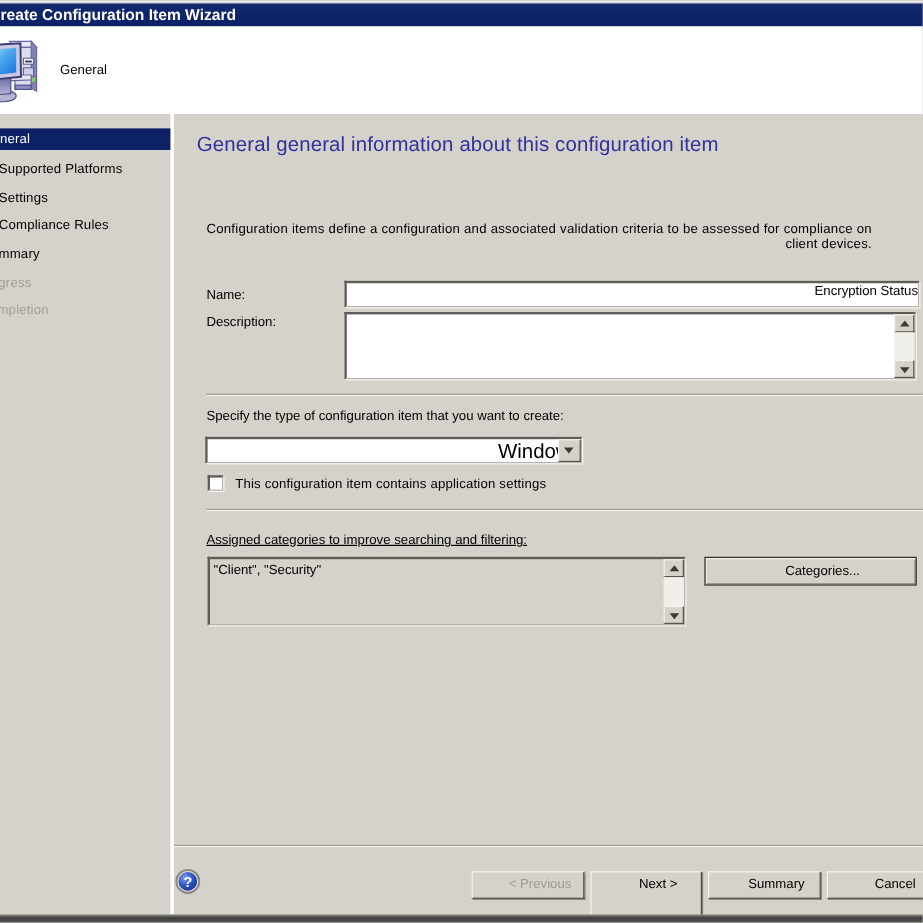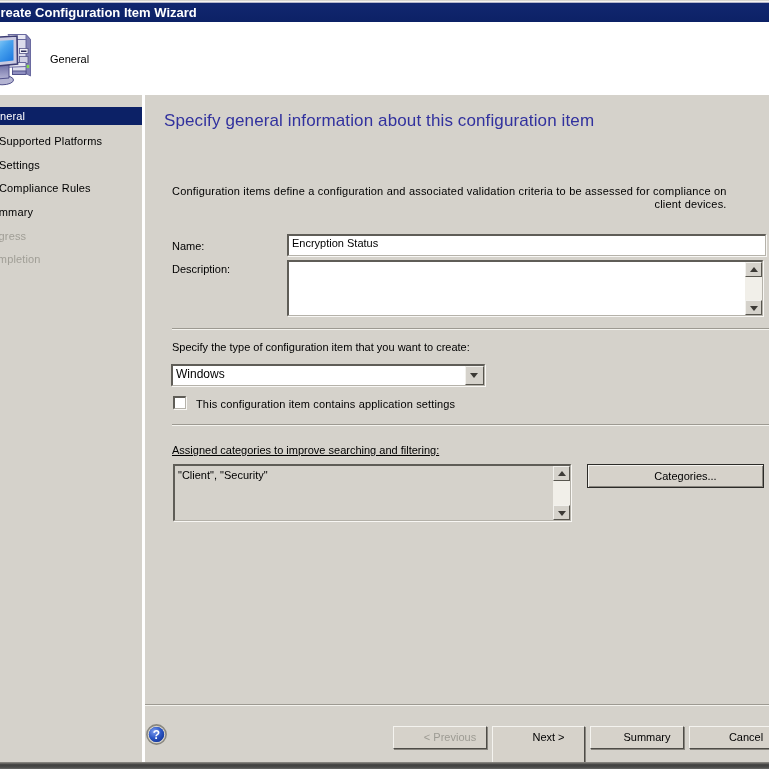--- a/index.html
+++ b/index.html
@@ -21,21 +21,21 @@
   .nav{position:absolute;font-size:11px;letter-spacing:0.15px;white-space:nowrap;color:#000;}
   #navhl{left:0;top:107px;width:142px;height:18px;background:#0c2166;}
   .navdis{color:#a09e96;}
   
   #heading{left:164px;top:111px;font-size:17px;letter-spacing:0.12px;color:#31319e;white-space:nowrap;}
   .t11{position:absolute;font-size:11px;color:#000;}
   
   .edit{position:absolute;background:#fff;
     border-top:2px solid #5f5d57;border-left:2px solid #5f5d57;
     border-bottom:1px solid #b5b2aa;border-right:1px solid #b5b2aa;
-    box-shadow:1px 1px 0 #f8f7f4;}
+    box-shadow:1px 1px 0 #f8f7f4;text-align:right;}
   
   .sb{position:absolute;width:17px;}
   .sbbtn{position:absolute;left:0;width:17px;height:15px;background:#d5d2cb;
     border-top:1px solid #f2f1ed;border-left:1px solid #f2f1ed;
     border-bottom:1px solid #58564f;border-right:1px solid #58564f;
     box-sizing:border-box;}
   .sbtrack{position:absolute;left:0;width:17px;background:#f1efe9;}
   .arr{position:absolute;width:0;height:0;left:4px;}
   .arrup{border-left:4px solid transparent;border-right:4px solid transparent;
     border-bottom:5px solid #3c3a36;top:4px;}
@@ -101,39 +101,39 @@
 
 <div class="abs" id="navhl"></div>
 <div class="nav" style="left:-15px;top:110px;color:#fff;">General</div>
 <div class="nav" style="left:-1px;top:135px;">Supported Platforms</div>
 <div class="nav" style="left:-1px;top:159px;">Settings</div>
 <div class="nav" style="left:-1px;top:182px;">Compliance Rules</div>
 <div class="nav" style="left:-15px;top:206px;">Summary</div>
 <div class="nav navdis" style="left:-19px;top:230px;">Progress</div>
 <div class="nav navdis" style="left:-16.5px;top:253px;">Completion</div>
 
-<div class="abs" id="heading">Specify general information about this configuration item</div>
+<div class="abs" id="heading">General general information about this configuration item</div>
 <div class="t11" style="left:172px;top:185px;line-height:13px;letter-spacing:0.2px;text-align:right;">Configuration items define a configuration and associated validation criteria to be assessed for compliance on<br>client devices.</div>
 <div class="t11" style="left:172px;top:240px;">Name:</div>
 <div class="edit" style="left:287px;top:234px;width:473px;height:18px;font-size:11px;padding-left:3px;padding-top:1px;">Encryption Status</div>
 <div class="t11" style="left:172px;top:263px;">Description:</div>
 <div class="edit" style="left:287px;top:260px;width:473px;height:53px;">
   <div class="sb" style="right:0;top:0;height:53px;">
     <div class="sbbtn" style="top:0;">
         <div class="arr arrup"></div>
       </div>
     <div class="sbtrack" style="top:15px;height:23px;"></div>
     <div class="sbbtn" style="top:38px;">
         <div class="arr arrdn"></div>
       </div>
   </div>
 </div>
 <div class="sep" style="left:172px;top:328px;width:597px;"></div>
 <div class="t11" style="left:172px;top:341px;">Specify the type of configuration item that you want to create:</div>
-<div class="edit" style="left:171px;top:364px;width:308px;height:18px;font-size:12px;padding-left:3px;padding-top:1px;">Windows
+<div class="edit" style="left:171px;top:364px;width:308px;height:18px;font-size:17px;padding-left:3px;padding-top:1px;">Windows
   <div style="position:absolute;right:0;top:0;width:17px;height:17px;background:#d5d2cb;border-top:1px solid #f2f1ed;border-left:1px solid #f2f1ed;border-bottom:1px solid #58564f;border-right:1px solid #58564f;">
     <div class="arr arrdn" style="top:6px;left:4px;"></div>
   </div>
 </div>
 <div class="edit" style="left:173px;top:396px;width:13px;height:13px;box-sizing:border-box;"></div>
 <div class="t11" style="left:196px;top:398px;letter-spacing:0.15px;">This configuration item contains application settings</div>
 <div class="sep" style="left:172px;top:424px;width:597px;"></div>
 <div class="t11" style="left:172px;top:444px;text-decoration:underline;">Assigned categories to improve searching and filtering:</div>
 <div class="edit" style="left:173px;top:464px;width:395px;height:54px;background:#d5d2cb;">
   <div style="position:absolute;left:3px;top:3px;font-size:11px;">"Client", "Security"</div>

